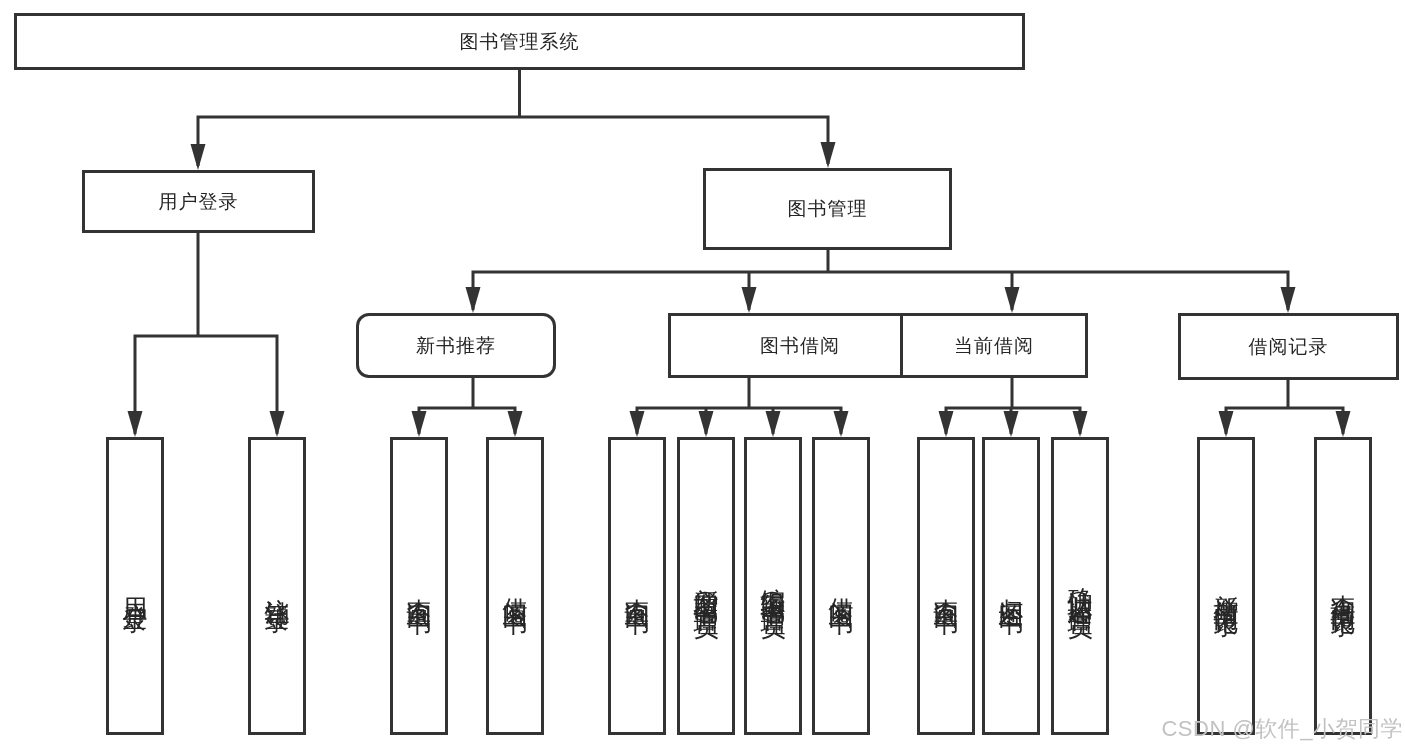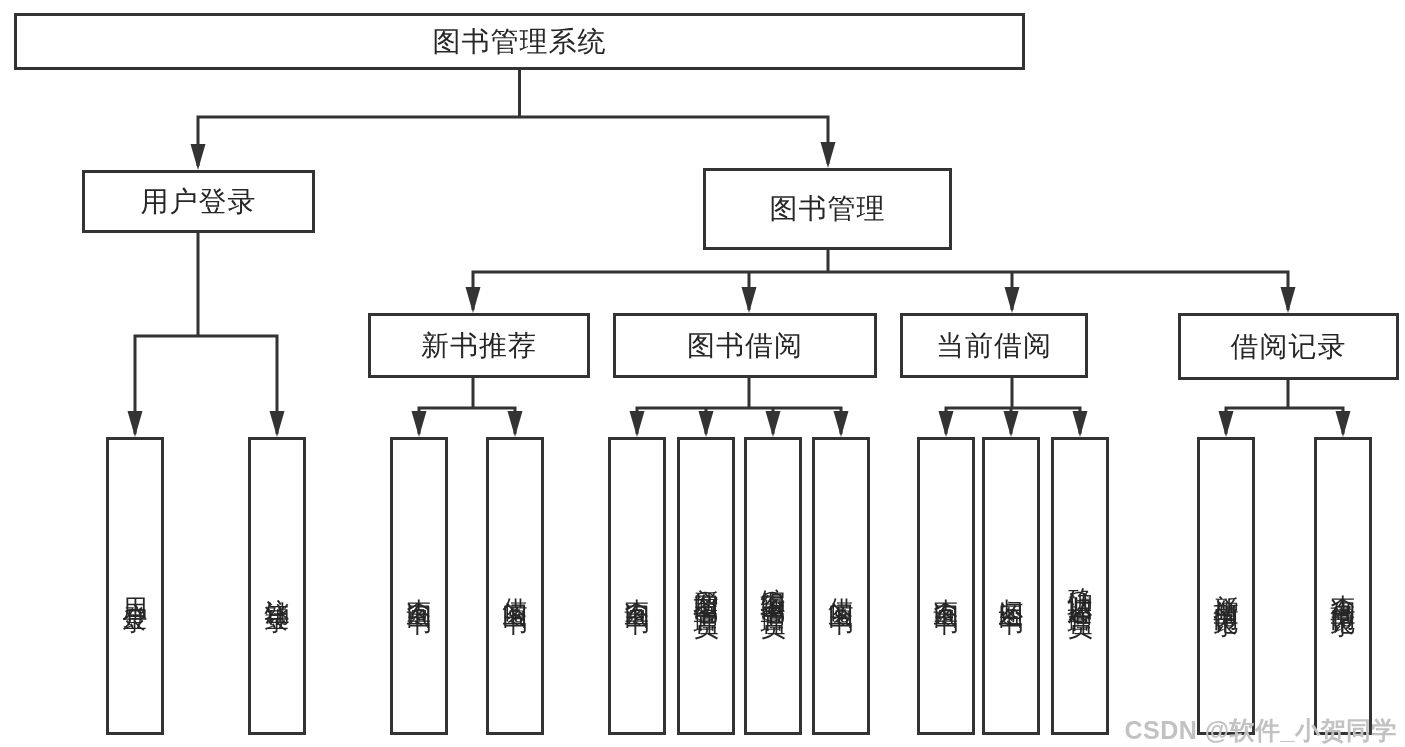--- a/index.html
+++ b/index.html
@@ -22,52 +22,51 @@
   .wire{stroke:var(--line);stroke-width:3;fill:none;}
   .arrow{fill:var(--line);stroke:none;}
   .node{
     position:absolute;
     box-sizing:border-box;
     background:var(--box-fill);
     border:3px solid var(--box-border);
     display:flex;align-items:center;justify-content:center;
     color:var(--text);
   }
-  .node.h{font-size:28px;letter-spacing:1px;}
+  .node.h{font-size:19px;letter-spacing:1px;}
   .node.v span{
     writing-mode:vertical-rl;
     text-orientation:mixed;
     font-size:25px;
     letter-spacing:4px;
     line-height:1;
     white-space:nowrap;
   }
   
   #n-root{left:14px;top:13px;width:1011px;height:57px;}
   #n-l2a{left:82px;top:170px;width:233px;height:63px;}
   #n-l2b{left:703px;top:168px;width:249px;height:82px;}
-  #n-l3a{left:368px;top:313px;width:222px;height:65px;}
-  #n-l3b{left:613px;top:313px;width:264px;height:65px;}
+  #n-l3a{left:356px;top:313px;width:200px;height:65px;border-radius:13px;}
+  #n-l3b{left:668px;top:313px;width:264px;height:65px;}
   #n-l3c{left:900px;top:313px;width:188px;height:65px;}
   #n-l3d{left:1178px;top:313px;width:221px;height:67px;}
   .leaf{top:437px;width:58px;height:298px;}
   #n-a1{left:106px;} #n-a2{left:248px;}
   #n-b1{left:390px;} #n-b2{left:486px;}
   #n-c1{left:608px;} #n-c2{left:677px;} #n-c3{left:744px;} #n-c4{left:812px;}
   #n-d1{left:917px;} #n-d2{left:982px;} #n-d3{left:1051px;}
   #n-e1{left:1197px;} #n-e2{left:1314px;}
   .watermark{
     position:absolute;
-    right:8px;top:714px;
-    font-size:25px;
+    right:2px;top:714px;
+    font-size:22px;
     color:var(--watermark);
     letter-spacing:0.5px;
     z-index:5;
     white-space:nowrap;
-    font-weight:bold;
   }
 </style>
 </head>
 <body>
 
 <div class="stage">
 
   <svg class="wires" viewBox="0 0 1405 747" xmlns="http://www.w3.org/2000/svg">
     <g>
       <path class="wire" d="M519.5,70 V117 M196.5,117 H829.5 M198,117 V166 M828,117 V164"></path>

